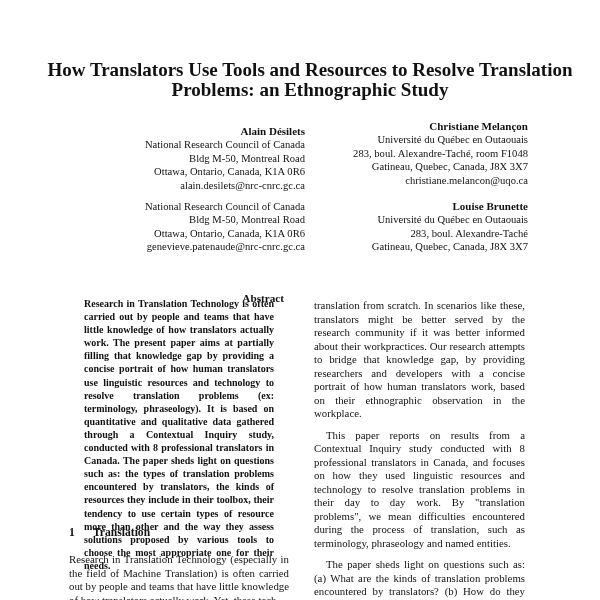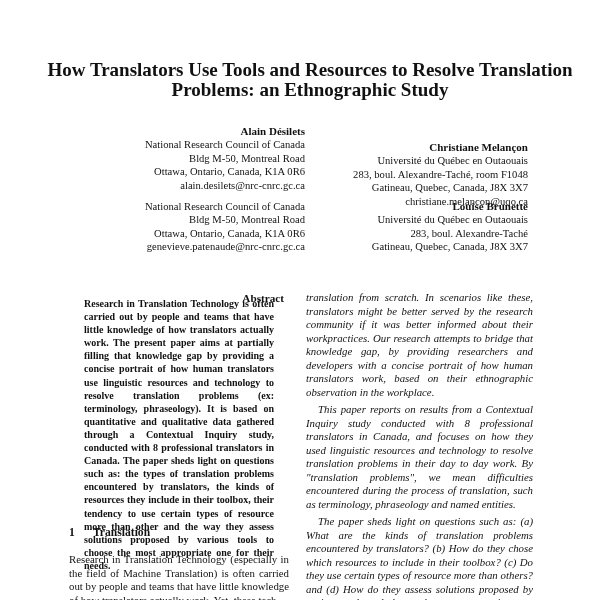--- a/index.html
+++ b/index.html
@@ -3,34 +3,34 @@
 <meta charset="utf-8">
 <style>
   html, body { margin:0; padding:0; background:#ffffff; }
   body { width:600px; height:600px; overflow:hidden; position:relative;
          font-family:"Liberation Serif", "DejaVu Serif", serif; color:#111; }
   .title { position:absolute; left:0; top:60px; width:600px; text-align:center;
            font-weight:bold; font-size:19px; line-height:20px;margin-left:10px; }
   .author { position:absolute; width:230px; text-align:right; font-size:10.6px; line-height:13.4px; }
   .author .name { font-weight:bold; font-size:11px; }
   .a1 { left:75px; top:125px; }
-  .a2 { left:298px; top:141px; }
+  .a2 { left:298px; top:120px; }
   .a3 { left:75px; top:200px; }
   .a4 { left:298px; top:200px; }
   .abs-head { position:absolute; left:69px; top:292px; width:215px; text-align:right;
               font-weight:bold; font-size:11.2px; }
   .abs-body { position:absolute; left:84px; top:297px; width:190px; font-size:10px;
               line-height:13.1px; text-align:justify;font-weight:bold; }
   .sec-head { position:absolute; left:69px; top:526px; font-weight:bold; font-size:11.6px; }
   .sec-head .num { display:inline-block; width:24px; }
   .intro { position:absolute; left:69px; top:553px; width:220px; font-size:10.8px;
            line-height:13.5px; text-align:justify; }
   .col2 { position:absolute; left:306px; top:291px; width:227px; font-size:10.8px;
           line-height:13.5px; text-align:justify; }
-  .col2 p { margin:0;font-style:italic; }
+  .col2 p { margin:8px; }
   .col2 p.indent { text-indent:12px; margin-top:4px; }
   p { margin:0; }
 </style>
 </head>
 <body>
 
 <div class="title">
   <div>How Translators Use Tools and Resources to Resolve Translation</div>
   <div>Problems: an Ethnographic Study</div>
 </div>

